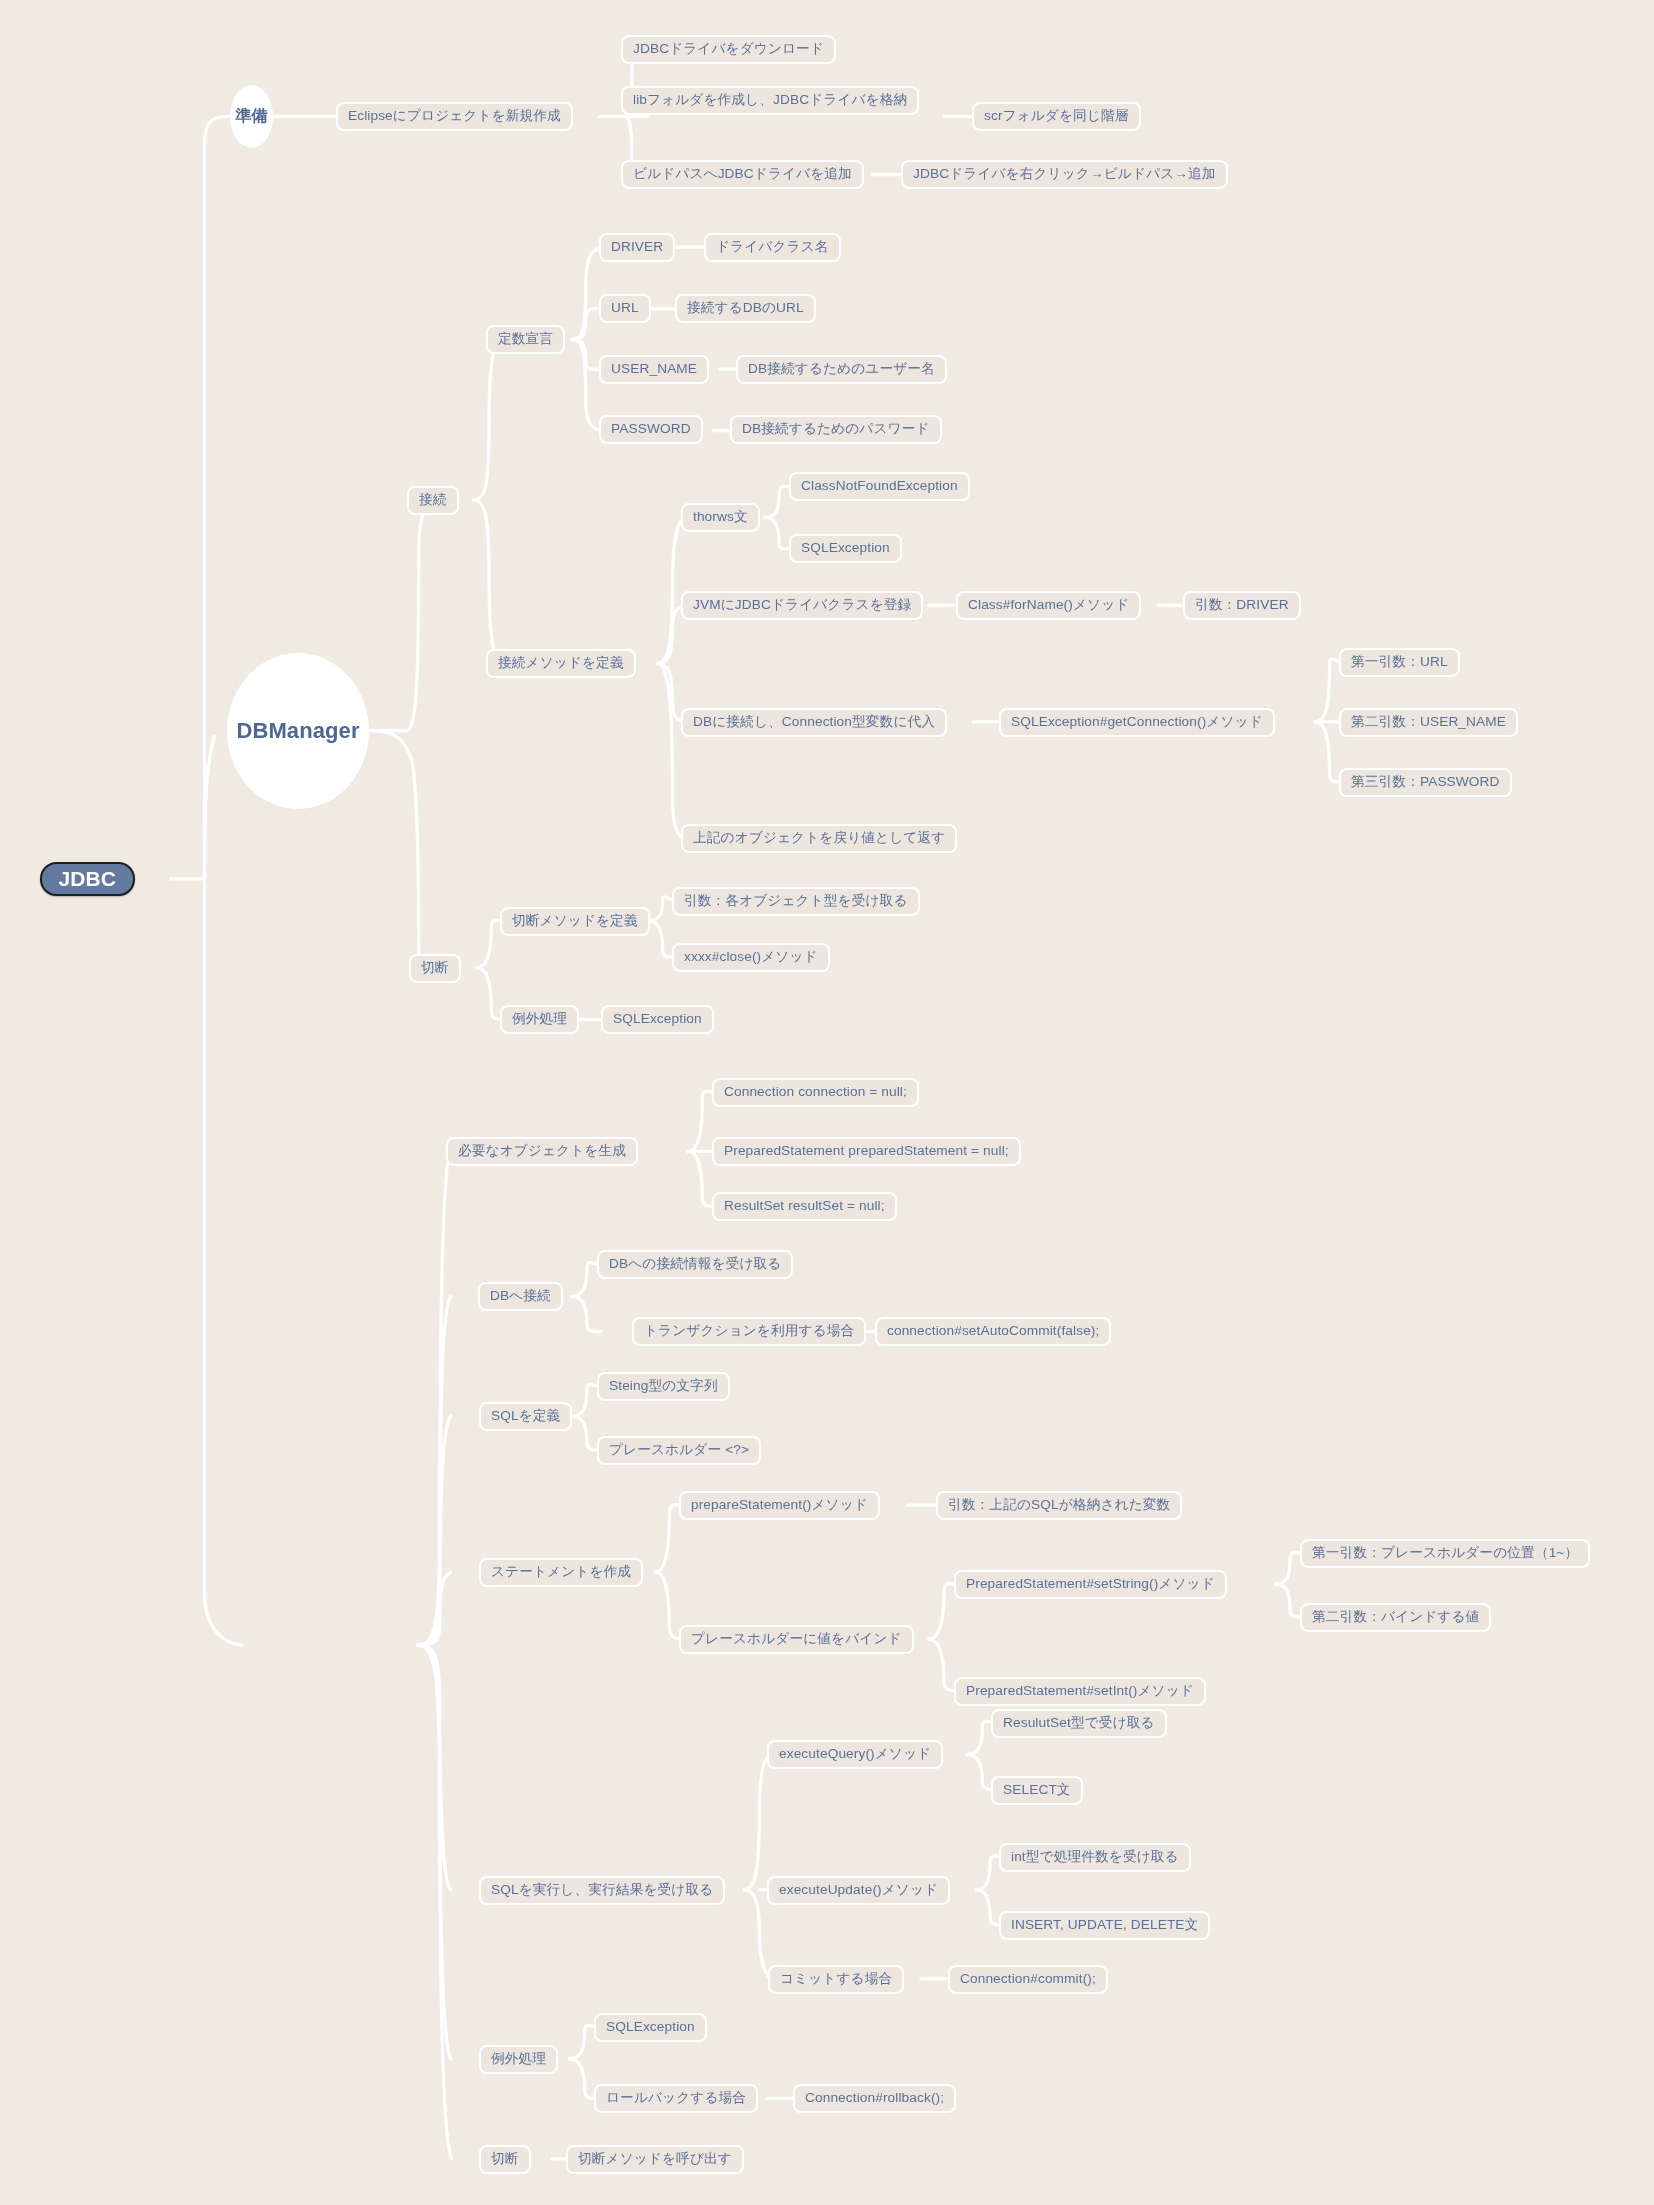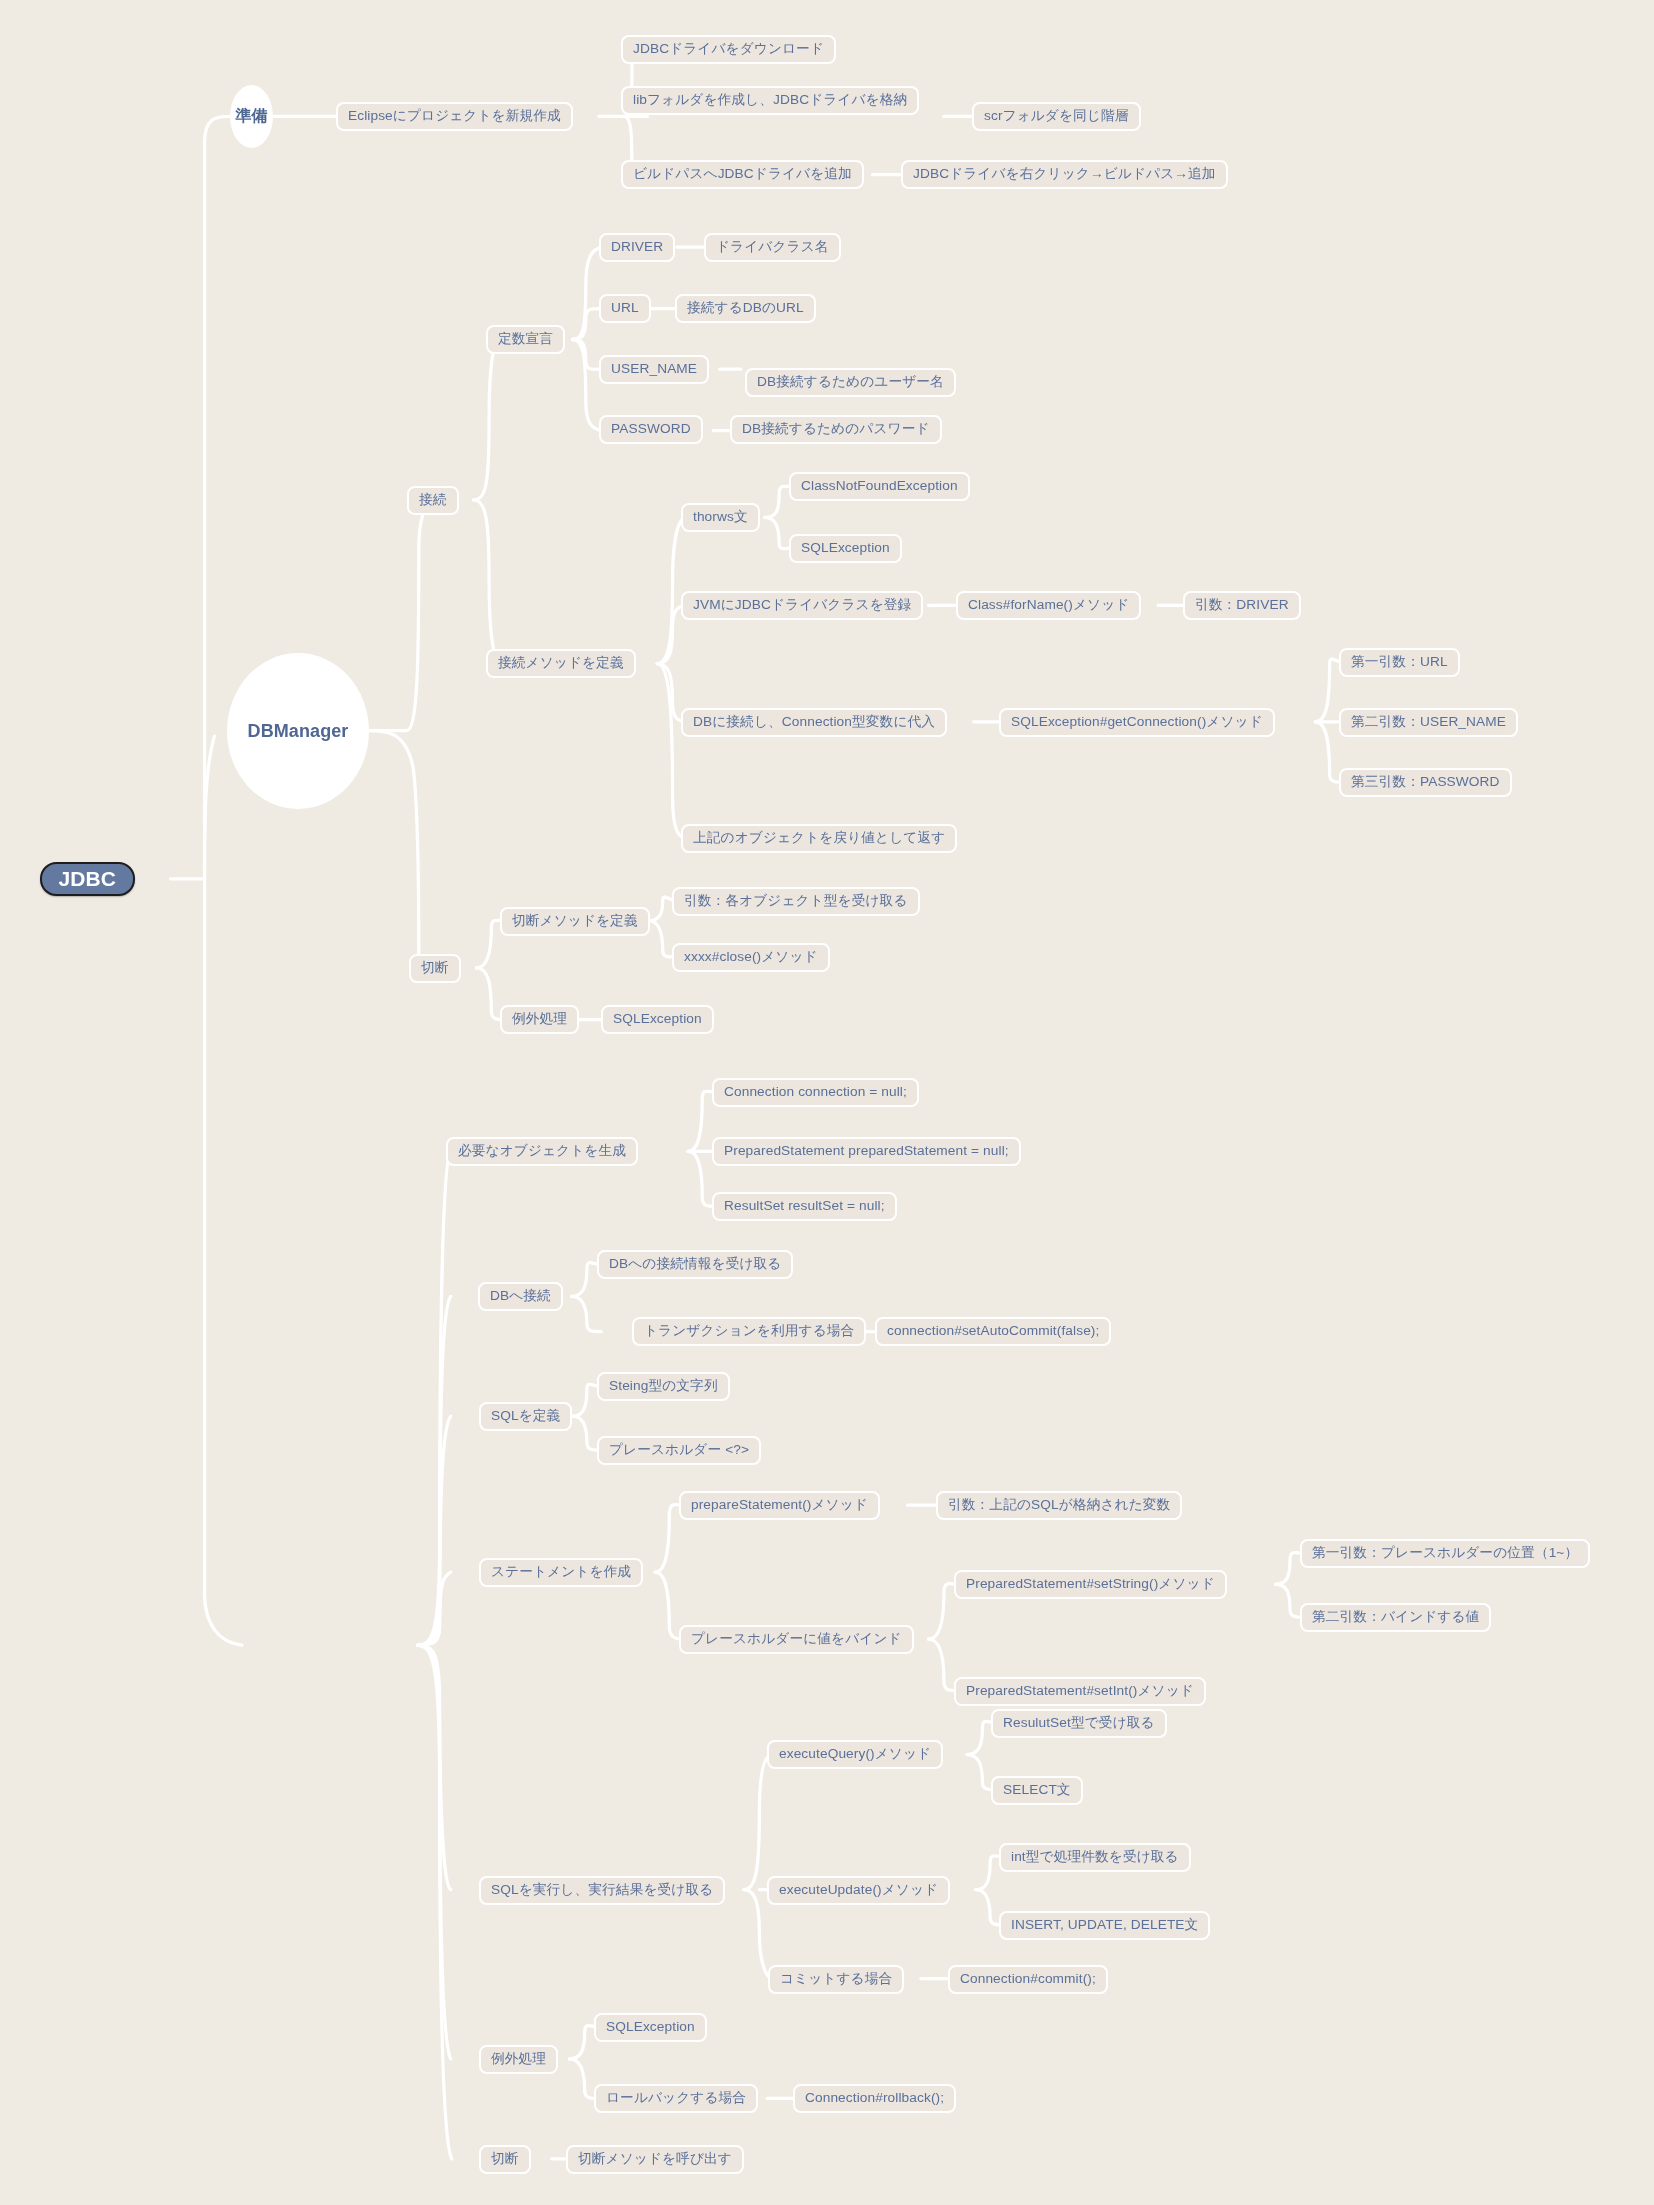--- a/index.html
+++ b/index.html
@@ -40,21 +40,21 @@
     padding:0 16.5px;
     height:34px;
     box-shadow:0 1.1px 1.6px rgba(0,0,0,.25);
   }
   .branch {
     background:#ffffff;
     border:none;
     border-radius:50%;
     color:#4f6793;
     font-weight:bold;
-    font-size:18px;
+    font-size:22px;
   }
   .branch.small { font-size:16px; }
 </style>
 </head>
 <body>
 
 <div id="canvas">
 
   <svg id="links" viewBox="0 0 3012 4014" xmlns="http://www.w3.org/2000/svg">
     <g fill="none" stroke="#ffffff" stroke-width="6" stroke-linecap="round">
@@ -213,21 +213,21 @@
   <div class="node topic" style="left:599px; top:294px;">
     <span>URL</span>
     </div>
   <div class="node topic" style="left:675px; top:294px;">
     <span>接続するDBのURL</span>
     </div>
 
   <div class="node topic" style="left:599px; top:355px;">
     <span>USER_NAME</span>
     </div>
-  <div class="node topic" style="left:736px; top:368px;margin-left:9px;">
+  <div class="node topic" style="left:736px; top:355px;">
     <span>DB接続するためのユーザー名</span>
     </div>
 
   <div class="node topic" style="left:599px; top:415px;">
     <span>PASSWORD</span>
     </div>
   <div class="node topic" style="left:730px; top:415px;">
     <span>DB接続するためのパスワード</span>
     </div>
 

